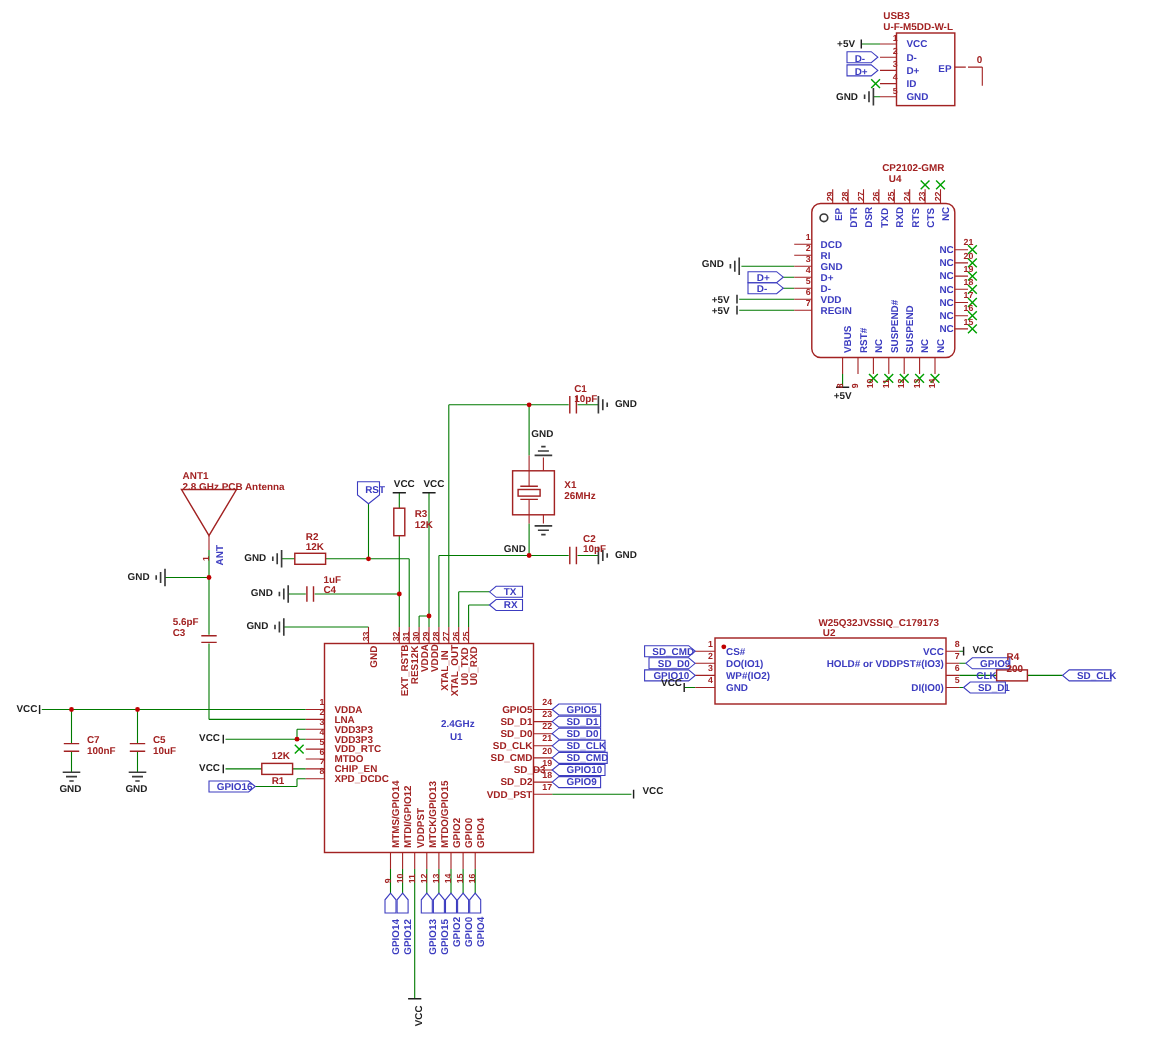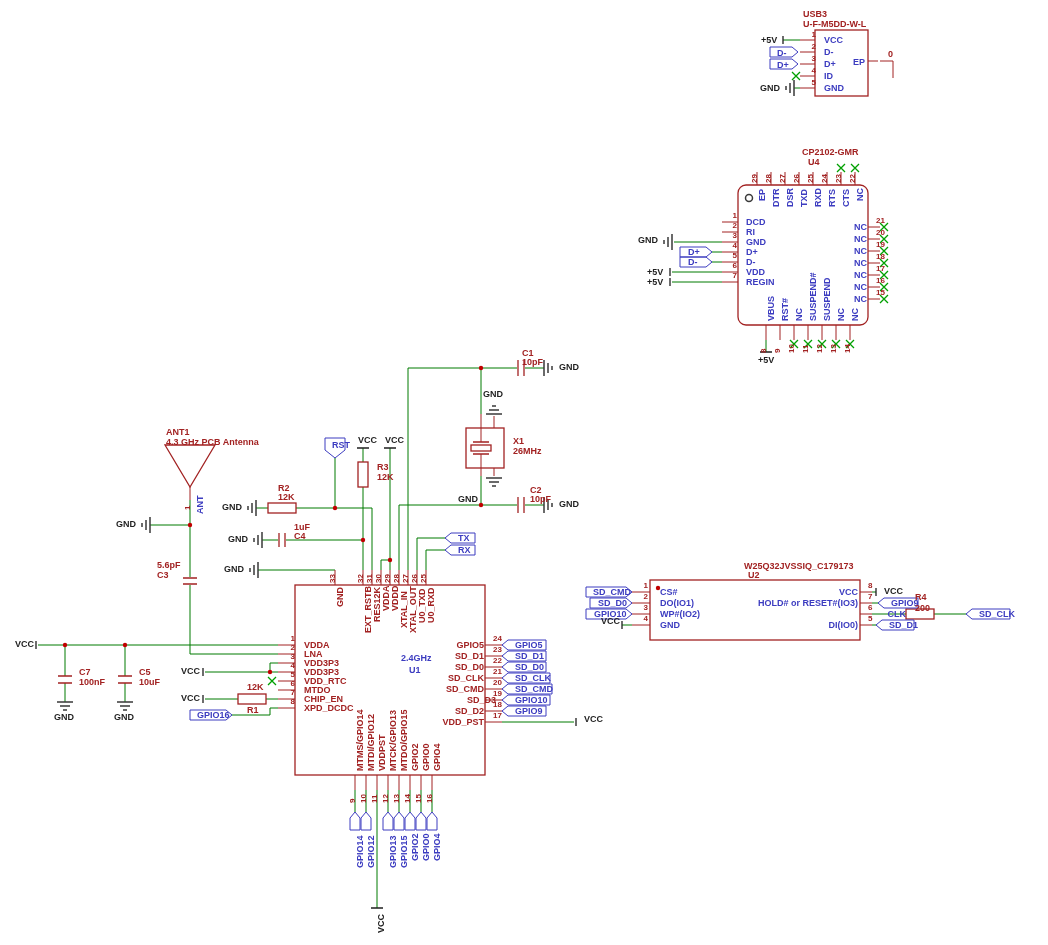--- a/index.html
+++ b/index.html
@@ -360,21 +360,21 @@
       <span class="t" style="left: 744px; top: 570px; color: rgb(162, 34, 34);">U2</span>
       <span class="t" style="left: 656px; top: 587px; color: rgb(60, 60, 192);">CS#</span>
       <span class="t" style="left: 656px; top: 598px; color: rgb(60, 60, 192);">DO(IO1)</span>
       <span class="t" style="left: 656px; top: 609px; color: rgb(60, 60, 192);">WP#(IO2)</span>
       <span class="t" style="left: 656px; top: 620px; color: rgb(60, 60, 192);">GND</span>
       <span class="t" style="left: 644px; top: 581px; color: rgb(162, 34, 34); font-size: 8px; transform: translateX(-100%);">1</span>
       <span class="t" style="left: 644px; top: 592px; color: rgb(162, 34, 34); font-size: 8px; transform: translateX(-100%);">2</span>
       <span class="t" style="left: 644px; top: 603px; color: rgb(162, 34, 34); font-size: 8px; transform: translateX(-100%);">3</span>
       <span class="t" style="left: 644px; top: 614px; color: rgb(162, 34, 34); font-size: 8px; transform: translateX(-100%);">4</span>
       <span class="t" style="left: 854px; top: 587px; color: rgb(60, 60, 192); transform: translateX(-100%);">VCC</span>
-      <span class="t" style="left: 854px; top: 598px; color: rgb(60, 60, 192); transform: translateX(-100%);">HOLD# or RESET#(IO3)</span>
+      <span class="t" style="left: 854px; top: 598px; color: rgb(60, 60, 192); transform: translateX(-100%);">HOLD# or VDDPST#(IO3)</span>
       <span class="t" style="left: 854px; top: 609px; color: rgb(60, 60, 192); transform: translateX(-100%); margin-left: 48px;">CLK</span>
       <span class="t" style="left: 854px; top: 620px; color: rgb(60, 60, 192); transform: translateX(-100%);">DI(IO0)</span>
       <span class="t" style="left: 864px; top: 581px; color: rgb(162, 34, 34); font-size: 8px;">8</span>
       <span class="t" style="left: 864px; top: 592px; color: rgb(162, 34, 34); font-size: 8px;">7</span>
       <span class="t" style="left: 864px; top: 603px; color: rgb(162, 34, 34); font-size: 8px;">6</span>
       <span class="t" style="left: 864px; top: 614px; color: rgb(162, 34, 34); font-size: 8px;">5</span>
       <span class="t" style="left: 589px; top: 587px; color: rgb(60, 60, 192);">SD_CMD</span>
       <span class="t" style="left: 594px; top: 598px; color: rgb(60, 60, 192);">SD_D0</span>
       <span class="t" style="left: 590px; top: 609px; color: rgb(60, 60, 192);">GPIO10</span>
       <span class="t" style="left: 597px; top: 616px; color: rgb(31, 31, 31);">VCC</span>
@@ -403,21 +403,21 @@
       <span class="t" style="left: 518px; top: 357px; color: rgb(162, 34, 34);">10pF</span>
       <span class="t" style="left: 555px; top: 362px; color: rgb(31, 31, 31);">GND</span>
       <span class="t" style="left: 526px; top: 485px; color: rgb(162, 34, 34);">C2</span>
       <span class="t" style="left: 526px; top: 494px; color: rgb(162, 34, 34);">10pF</span>
       <span class="t" style="left: 555px; top: 499px; color: rgb(31, 31, 31);">GND</span>
       <span class="t" style="left: 509px; top: 436px; color: rgb(162, 34, 34);">X1</span>
       <span class="t" style="left: 509px; top: 446px; color: rgb(162, 34, 34);">26MHz</span>
       <span class="t" style="left: 479px; top: 389px; color: rgb(31, 31, 31);">GND</span>
       <span class="t" style="left: 454px; top: 494px; color: rgb(31, 31, 31);">GND</span>
       <span class="t" style="left: 162px; top: 427px; color: rgb(162, 34, 34);">ANT1</span>
-      <span class="t" style="left: 162px; top: 437px; color: rgb(162, 34, 34);">4.3 GHz PCB Antenna</span>
+      <span class="t" style="left: 162px; top: 437px; color: rgb(162, 34, 34);">2.8 GHz PCB Antenna</span>
       <span class="t" style="left: 179px; top: 510px; color: rgb(162, 34, 34); font-size: 8px; transform: rotate(-90deg);">1</span>
       <span class="t" style="left: 191px; top: 514px; color: rgb(60, 60, 192); transform: rotate(-90deg);">ANT</span>
       <span class="t" style="left: 112px; top: 519px; color: rgb(31, 31, 31);">GND</span>
       <span class="t" style="left: 153px; top: 560px; color: rgb(162, 34, 34);">5.6pF</span>
       <span class="t" style="left: 153px; top: 570px; color: rgb(162, 34, 34);">C3</span>
       <span class="t" style="left: 11px; top: 639px; color: rgb(31, 31, 31);">VCC</span>
       <span class="t" style="left: 75px; top: 667px; color: rgb(162, 34, 34);">C7</span>
       <span class="t" style="left: 75px; top: 677px; color: rgb(162, 34, 34);">100nF</span>
       <span class="t" style="left: 50px; top: 712px; color: rgb(31, 31, 31);">GND</span>
       <span class="t" style="left: 135px; top: 667px; color: rgb(162, 34, 34);">C5</span>

